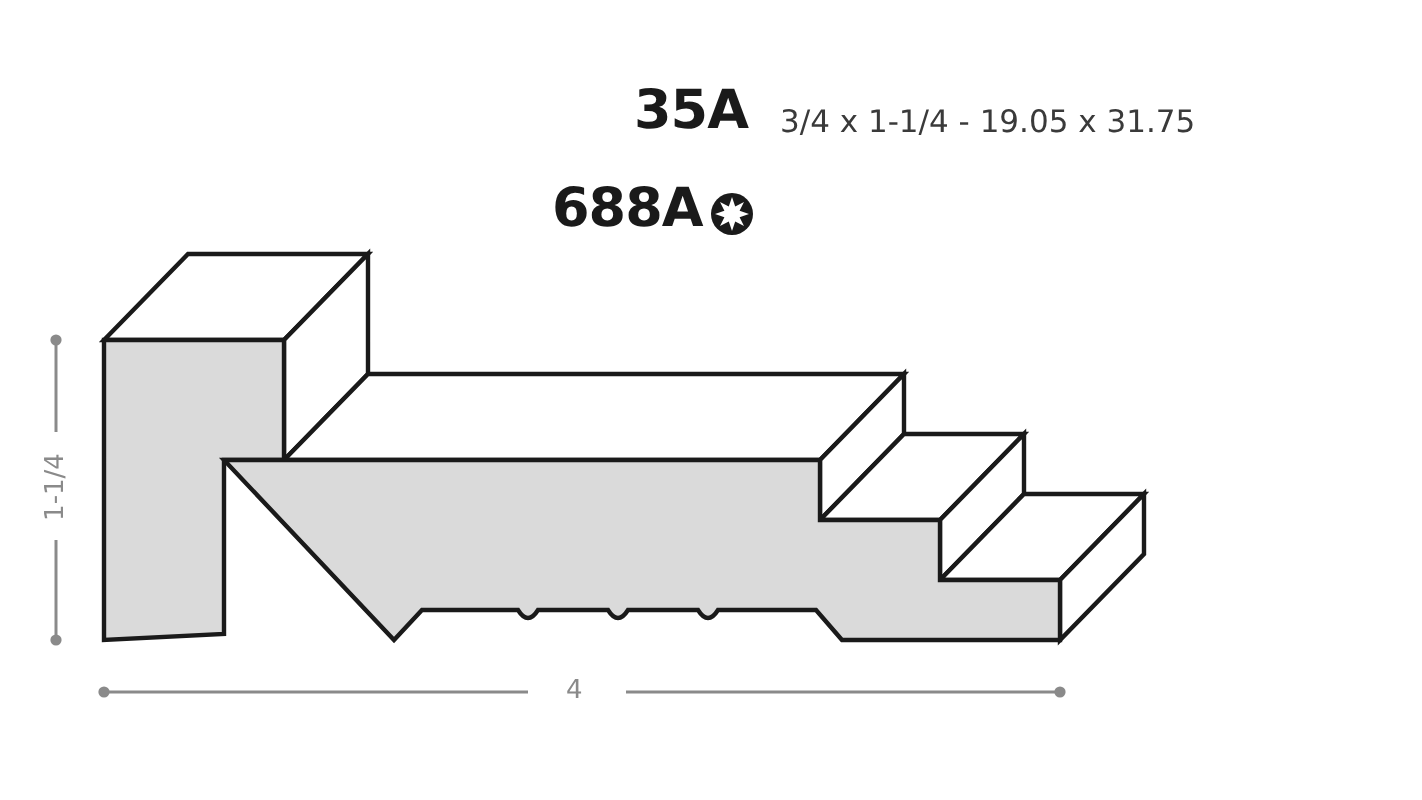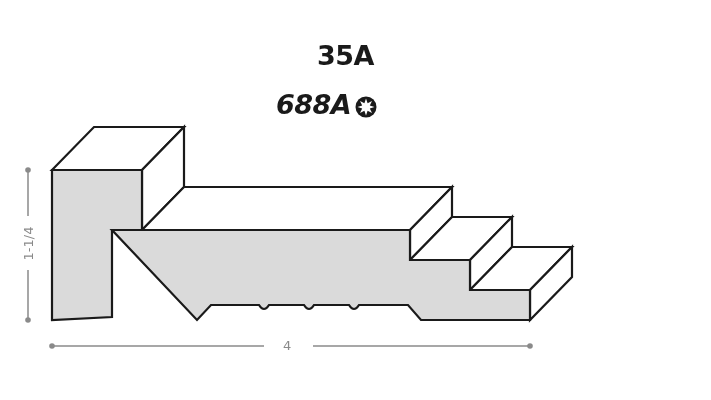--- a/index.html
+++ b/index.html
@@ -3,34 +3,35 @@
 <meta charset="utf-8">
 <style>
   html, body { margin: 0; padding: 0; background: #ffffff; }
   body { width: 711px; height: 400px; position: relative; overflow: hidden; font-family: "DejaVu Sans", sans-serif; }
   .spec-row { position: absolute; display: flex; align-items: baseline; white-space: nowrap; }
   .code { font-family: "DejaVu Sans", sans-serif; font-weight: bold; font-size: 27px; color: #1a1a1a; letter-spacing: -0.5px; }
   .dims { font-family: "DejaVu Sans", sans-serif; font-size: 15.5px; color: #3a3a3a; position: absolute; left: 390px; }
   #row1 { top: 40px; left: 0; width: 711px; height: 34px; }
   #row1 .code { position: absolute; left: 317px; top: 0; }
   #row1 .dims { top: 12px; }
-  #row2 { top: 89px; left: 0; width: 706px; height: 34px; font-style: italic; }
+  #row2 { top: 89px; left: 0; width: 706px; height: 34px; }
   #row2 .code { position: absolute; left: 276px; top: 0; }
   #row2 .dims { top: 12px; }
   .star-icon { position: absolute; left: 355px; top: 96px; width: 22px; height: 22px; }
   svg.drawing { position: absolute; left: 0; top: 0; }
   .dim-label { position: absolute; font-family: "DejaVu Sans", sans-serif; font-size: 13px; color: #8a8a8a; }
   #dim-h-label { left: 283px; top: 338px; }
   #dim-v-label { left: 10px; top: 236px; transform: rotate(-90deg); transform-origin: center; width: 40px; text-align: center; margin-left: -2px; }
 </style>
 </head>
 <body>
 
 <div class="spec-row" id="row1">
   <span class="code">35A</span>
+  <span class="dims">3/4 x 1-1/4 - 19.05 x 31.75</span>
 </div>
 
 <div class="spec-row" id="row2">
   <span class="code">688A</span>
 </div>
 
 <svg class="star-icon" viewBox="0 0 22 22">
   <circle cx="11" cy="11" r="10.5" fill="#1a1a1a"></circle>
   <polygon fill="#ffffff" points="11,2.5 12.6,7.2 17,5 14.8,9.4 19.5,11 14.8,12.6 17,17 12.6,14.8 11,19.5 9.4,14.8 5,17 7.2,12.6 2.5,11 7.2,9.4 5,5 9.4,7.2"></polygon>
 </svg>

